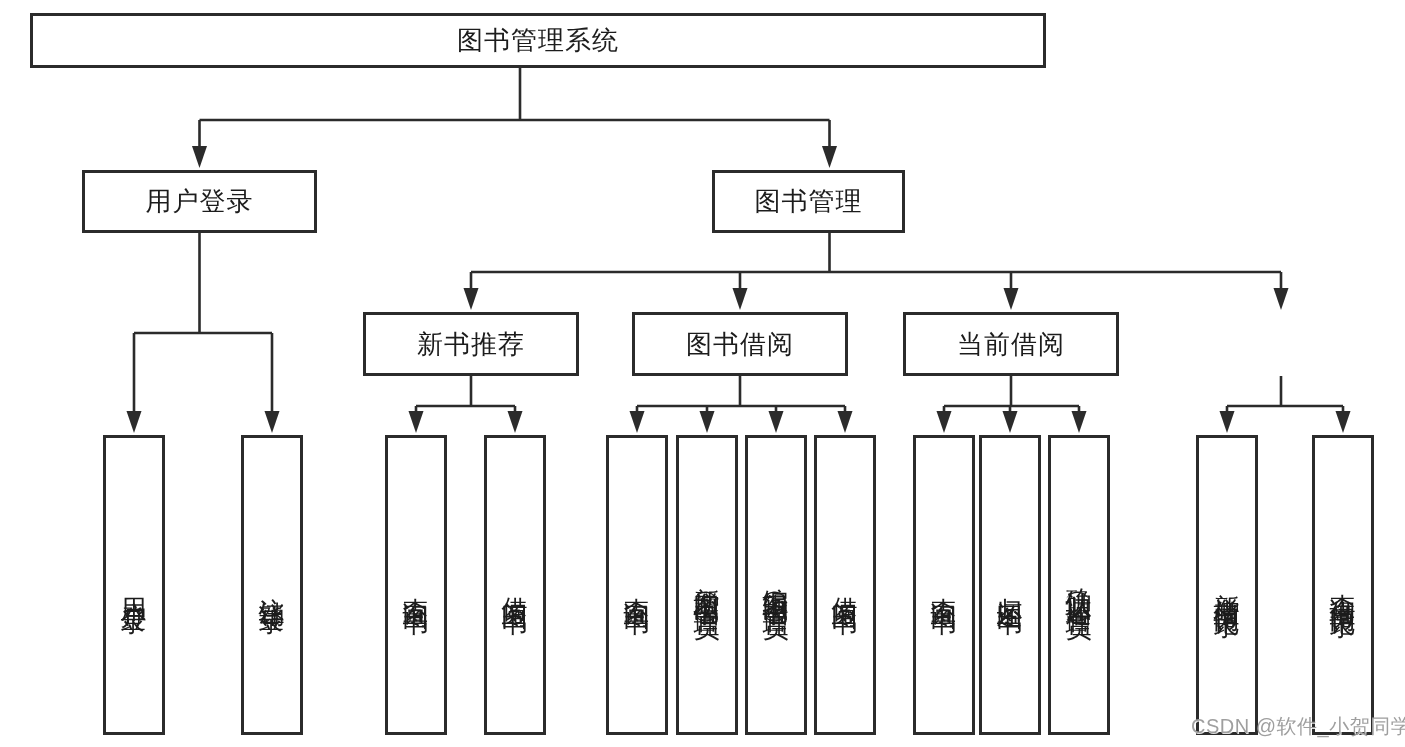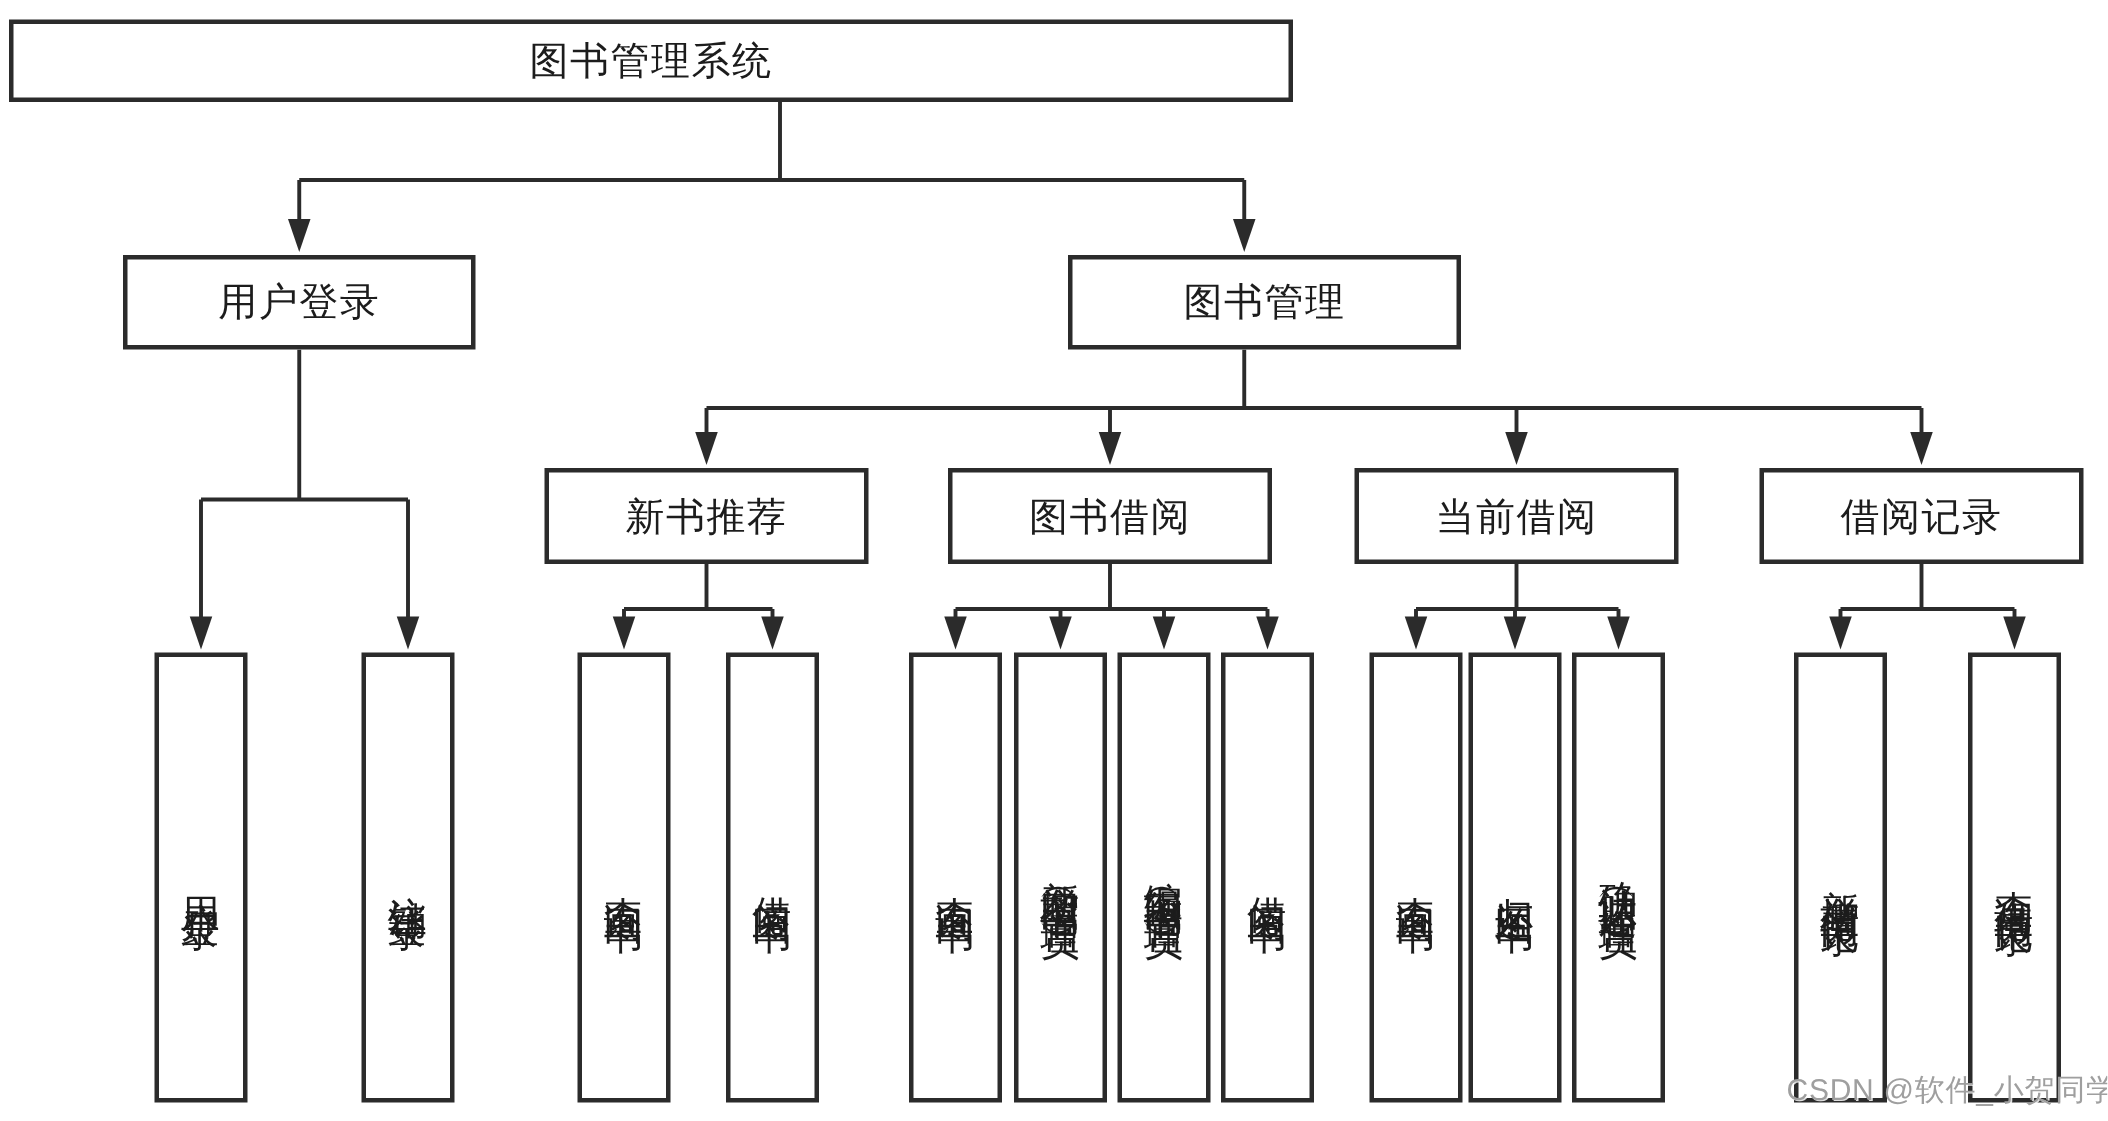--- a/index.html
+++ b/index.html
@@ -60,42 +60,39 @@
     <path d="M1011 376 V406 M944 406 H1079 M944 406 V418 M1010 406 V418 M1079 406 V418"></path>
     <polygon points="936.5,411 951.5,411 944,433"></polygon>
     <polygon points="1002.5,411 1017.5,411 1010,433"></polygon>
     <polygon points="1071.5,411 1086.5,411 1079,433"></polygon>
 
     <path d="M1281 376 V406 M1227 406 H1343 M1227 406 V418 M1343 406 V418"></path>
     <polygon points="1219.5,411 1234.5,411 1227,433"></polygon>
     <polygon points="1335.5,411 1350.5,411 1343,433"></polygon>
   </svg>
 
-  <div class="box h" style="left:6px;top:13px;width:856px;height:55px;">
+  <div class="box h" style="left:30px;top:13px;width:1016px;height:55px;">
     <span>图书管理系统</span>
   </div>
 
   <div class="box h" style="left:82px;top:170px;width:235px;height:63px;">
     <span>用户登录</span>
   </div>
-  <div class="box h" style="left:712px;top:170px;width:262px;height:63px;font-family:Liberation Mono, monospace;">
+  <div class="box h" style="left:712px;top:170px;width:193px;height:63px;font-family:Liberation Mono, monospace;">
     <span>图书管理</span>
   </div>
 
   <div class="box h" style="left:632px;top:312px;width:216px;height:64px;">
     <span>图书借阅</span>
   </div>
   <div class="box h" style="left:363px;top:312px;width:216px;height:64px;">
     <span>新书推荐</span>
   </div>
   <div class="box h" style="left:903px;top:312px;width:216px;height:64px;justify-content:center;">
     <span>当前借阅</span>
-  </div>
-  <div class="box h" style="left:1173px;top:312px;width:216px;height:64px;">
-    <span>借阅记录</span>
   </div>
 
   <div class="box v" style="left:103px;top:435px;width:62px;height:300px;">
     <span>用户登录</span>
   </div>
   <div class="box v" style="left:241px;top:435px;width:62px;height:300px;">
     <span>注销登录</span>
   </div>
 
   <div class="box v" style="left:385px;top:435px;width:62px;height:300px;">

